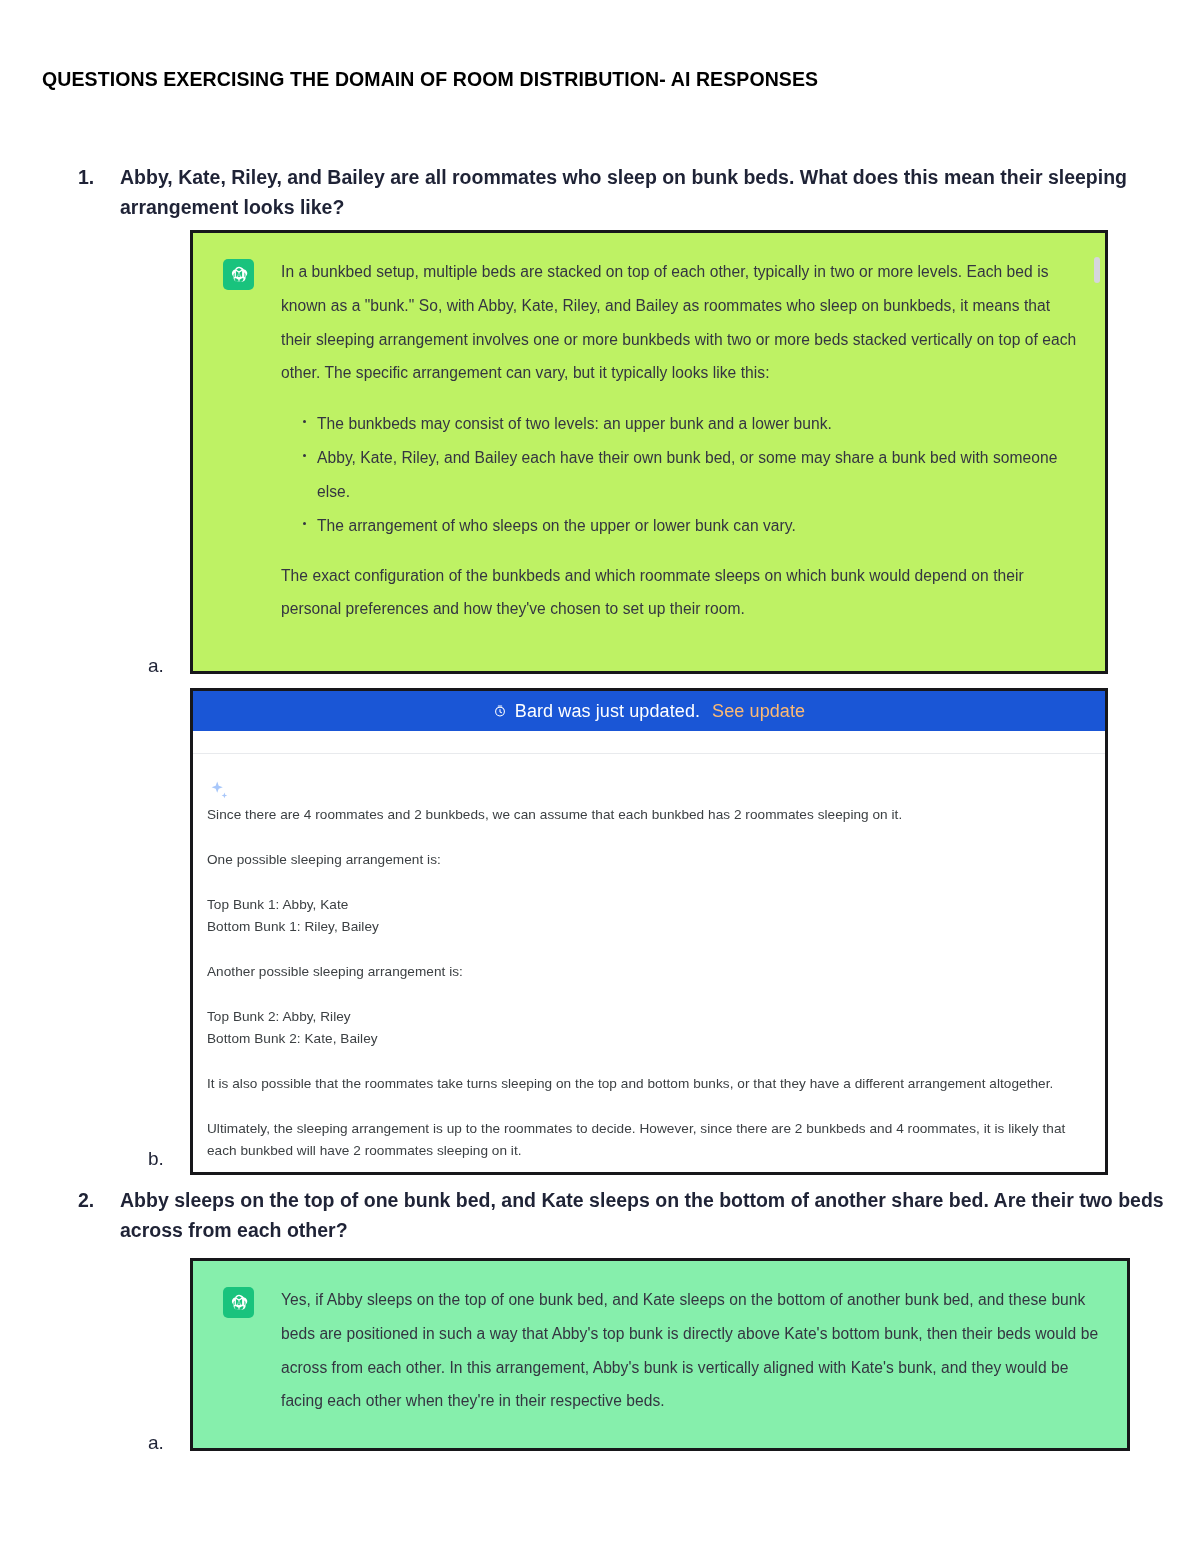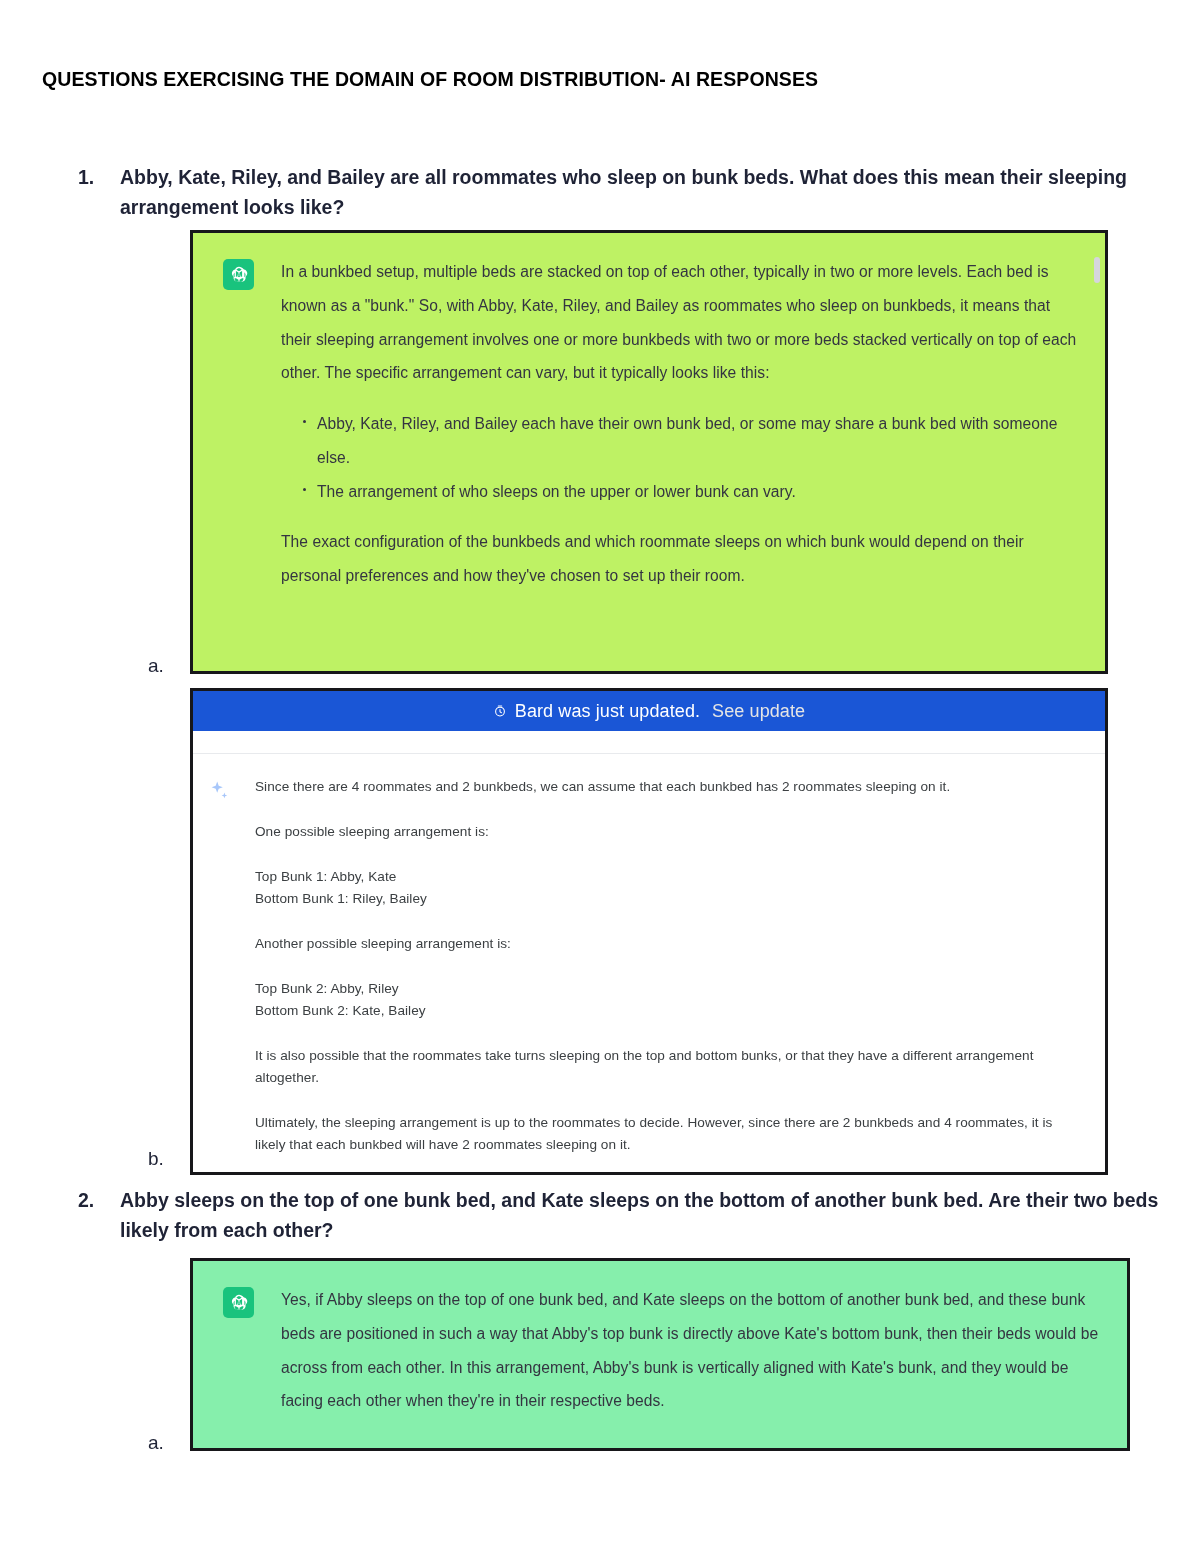--- a/index.html
+++ b/index.html
@@ -171,32 +171,33 @@
     letter-spacing: 0.1px;
   }
   .bard-banner .banner-icon {
     display: inline-flex;
     align-items: center;
     margin-right: 8px;
   }
   .bard-banner .banner-link {
     margin-left: 12px;
     text-decoration: none;
-    color: #e5e5e5;
+    color: #fdba74;
   }
   .bard-sep {
     height: 22px;
     background: #ffffff;
     border-bottom: 1px solid #e8eaed;
   }
   .bard-msg {
     display: flex;
     align-items: flex-start;
     padding: 22px 24px 16px 14px;
     box-sizing: border-box;
+    flex-direction: column;
   }
   .bard-avatar {
     flex: 0 0 auto;
     width: 26px;
     height: 26px;
     margin-right: 22px;
     margin-top: 2px;
     display: flex;
     align-items: center;
     justify-content: center;
@@ -228,20 +229,21 @@
   <div class="shot" id="chatgpt-shot-1">
     <div class="gpt-msg">
       <div class="gpt-avatar">
         <svg width="20" height="20" viewBox="0 0 24 24" aria-hidden="true">
           <path d="M12 2.2c-2.1 0-3.9 1.3-4.6 3.2-1.9.3-3.4 1.8-3.8 3.7-.4 1.9.4 3.8 2 4.9-.5 1.9.2 3.9 1.8 5.1 1.6 1.2 3.7 1.2 5.3.1 1.6 1.1 3.7 1.1 5.3-.1 1.6-1.2 2.3-3.2 1.8-5.1 1.6-1.1 2.4-3 2-4.9-.4-1.9-1.9-3.4-3.8-3.7C15.9 3.5 14.1 2.2 12 2.2zm0 1.6c1.3 0 2.5.7 3.1 1.8l-3.1 1.8-3.1-1.8c.6-1.1 1.8-1.8 3.1-1.8zM8.3 7.1l3.1 1.8v3.6L8.3 14.3V7.1zm7.4 0v7.2l-3.1-1.8V8.9l3.1-1.8zM6.7 8.5v6.2c-1-.8-1.5-2.1-1.2-3.4.2-1.2 1.1-2.2 2.3-2.6l-1.1-.2zm10.6 0c1.3.3 2.3 1.4 2.5 2.8.2 1.3-.3 2.5-1.3 3.3V8.8l-1.2-.3zM12 10.6l1.7 1v2l-1.7 1-1.7-1v-2l1.7-1zm-3.7 5.2l3.1 1.8v1.8c-1.1.6-2.5.5-3.5-.3-1-.8-1.4-2.1-1.1-3.3h1.5zm7.4 0h1.5c.3 1.2-.1 2.5-1.1 3.3-1 .8-2.4.9-3.5.3v-1.8l3.1-1.8z" fill="#ffffff"></path>
         </svg>
       </div>
       <div class="gpt-body">
         <p>In a bunkbed setup, multiple beds are stacked on top of each other, typically in two or more levels. Each bed is known as a "bunk." So, with Abby, Kate, Riley, and Bailey as roommates who sleep on bunkbeds, it means that their sleeping arrangement involves one or more bunkbeds with two or more beds stacked vertically on top of each other. The specific arrangement can vary, but it typically looks like this:</p>
         <ul class="gpt-list">
+          <li>The bunkbeds may consist of two levels: an upper bunk and a lower bunk.</li>
           <li>Abby, Kate, Riley, and Bailey each have their own bunk bed, or some may share a bunk bed with someone else.</li>
           <li>The arrangement of who sleeps on the upper or lower bunk can vary.</li>
         </ul>
         <p>The exact configuration of the bunkbeds and which roommate sleeps on which bunk would depend on their personal preferences and how they've chosen to set up their room.</p>
       </div>
     </div>
     <div class="gpt-scroll-mark"></div>
   </div>
 
   <div class="sub-letter" id="sub-a-1">a.</div>
@@ -281,21 +283,21 @@
         <p>It is also possible that the roommates take turns sleeping on the top and bottom bunks, or that they have a different arrangement altogether.</p>
         <p>Ultimately, the sleeping arrangement is up to the roommates to decide. However, since there are 2 bunkbeds and 4 roommates, it is likely that each bunkbed will have 2 roommates sleeping on it.</p>
       </div>
     </div>
   </div>
 
   <div class="sub-letter" id="sub-b-1">b.</div>
 
   <div class="question" id="question-2">
     <span class="q-num">2.</span>
-    <span class="q-text">Abby sleeps on the top of one bunk bed, and Kate sleeps on the bottom of another bunk bed. Are their two beds likely from each other?</span>
+    <span class="q-text">Abby sleeps on the top of one bunk bed, and Kate sleeps on the bottom of another share bed. Are their two beds across from each other?</span>
   </div>
 
   <div class="shot" id="chatgpt-shot-2">
     <div class="gpt-msg">
       <div class="gpt-avatar">
         <svg width="20" height="20" viewBox="0 0 24 24" aria-hidden="true">
           <path d="M12 2.2c-2.1 0-3.9 1.3-4.6 3.2-1.9.3-3.4 1.8-3.8 3.7-.4 1.9.4 3.8 2 4.9-.5 1.9.2 3.9 1.8 5.1 1.6 1.2 3.7 1.2 5.3.1 1.6 1.1 3.7 1.1 5.3-.1 1.6-1.2 2.3-3.2 1.8-5.1 1.6-1.1 2.4-3 2-4.9-.4-1.9-1.9-3.4-3.8-3.7C15.9 3.5 14.1 2.2 12 2.2zm0 1.6c1.3 0 2.5.7 3.1 1.8l-3.1 1.8-3.1-1.8c.6-1.1 1.8-1.8 3.1-1.8zM8.3 7.1l3.1 1.8v3.6L8.3 14.3V7.1zm7.4 0v7.2l-3.1-1.8V8.9l3.1-1.8zM6.7 8.5v6.2c-1-.8-1.5-2.1-1.2-3.4.2-1.2 1.1-2.2 2.3-2.6l-1.1-.2zm10.6 0c1.3.3 2.3 1.4 2.5 2.8.2 1.3-.3 2.5-1.3 3.3V8.8l-1.2-.3zM12 10.6l1.7 1v2l-1.7 1-1.7-1v-2l1.7-1zm-3.7 5.2l3.1 1.8v1.8c-1.1.6-2.5.5-3.5-.3-1-.8-1.4-2.1-1.1-3.3h1.5zm7.4 0h1.5c.3 1.2-.1 2.5-1.1 3.3-1 .8-2.4.9-3.5.3v-1.8l3.1-1.8z" fill="#ffffff"></path>
         </svg>
       </div>
       <div class="gpt-body">

